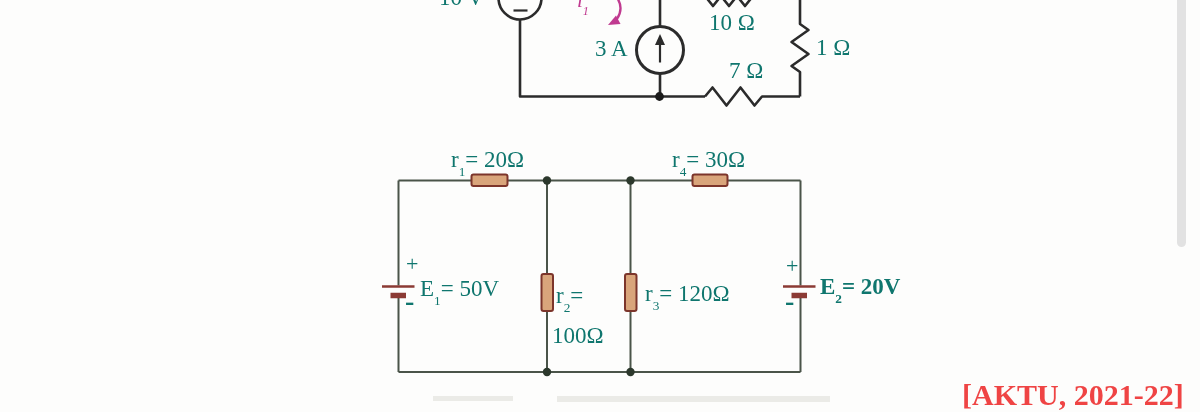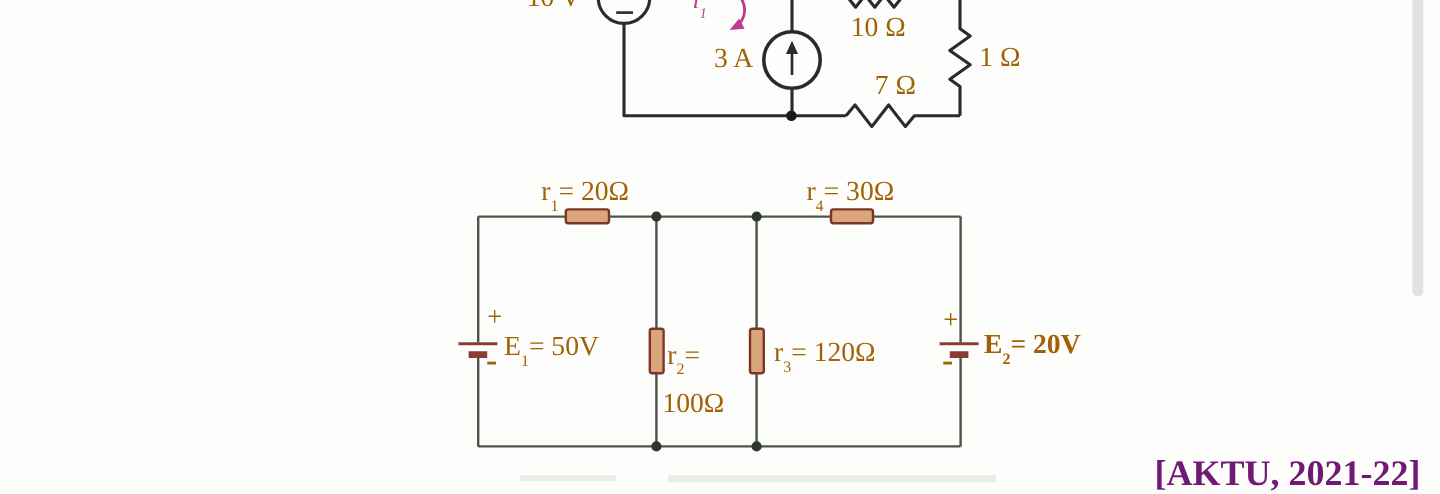--- a/index.html
+++ b/index.html
@@ -1,24 +1,24 @@
 <!DOCTYPE html>
 <html><head>
 <meta charset="utf-8">
 <style>
   html,body{margin:0;padding:0;}
   .page{position:relative;width:1200px;height:412px;background:#fdfdfc;overflow:hidden;font-family:"Liberation Serif",serif;color:#1f1f1f;}
   .gfx{position:absolute;left:0;top:0;}
-  .lbl{position:absolute;font-size:23px;line-height:1;white-space:nowrap;color:#a16207;}
+  .lbl{position:absolute;font-size:23px;line-height:1;white-space:nowrap;color:#0f766e;}
   .lbl sub{font-size:.58em;line-height:0;position:relative;top:.24em;}
   .magenta{font-style:italic;font-size:21px;}
   .question{position:absolute;left:99px;top:112px;font-size:30px;line-height:32px;color:#101010;white-space:nowrap;}
   .qnum{font-weight:bold;margin-right:22px;}
   .question sub{font-size:.6em;line-height:0;position:relative;top:.2em;}
-  .citation{position:absolute;left:962px;top:378px;font-size:30px;font-weight:bold;color:#701a75;white-space:nowrap;}
+  .citation{position:absolute;left:962px;top:378px;font-size:30px;font-weight:bold;color:#ef4444;white-space:nowrap;}
   .scrollbar{position:absolute;left:1177px;top:0;width:9px;height:247px;background:#e2e2e2;border-radius:0 0 5px 5px;}
   .minus{font-weight:bold;font-size:28px;}
   .plus{font-size:22px;}
   .smudge{position:absolute;background:#ebebe7;}
 </style>
 </head>
 <body>
 
 <div class="page">
 

